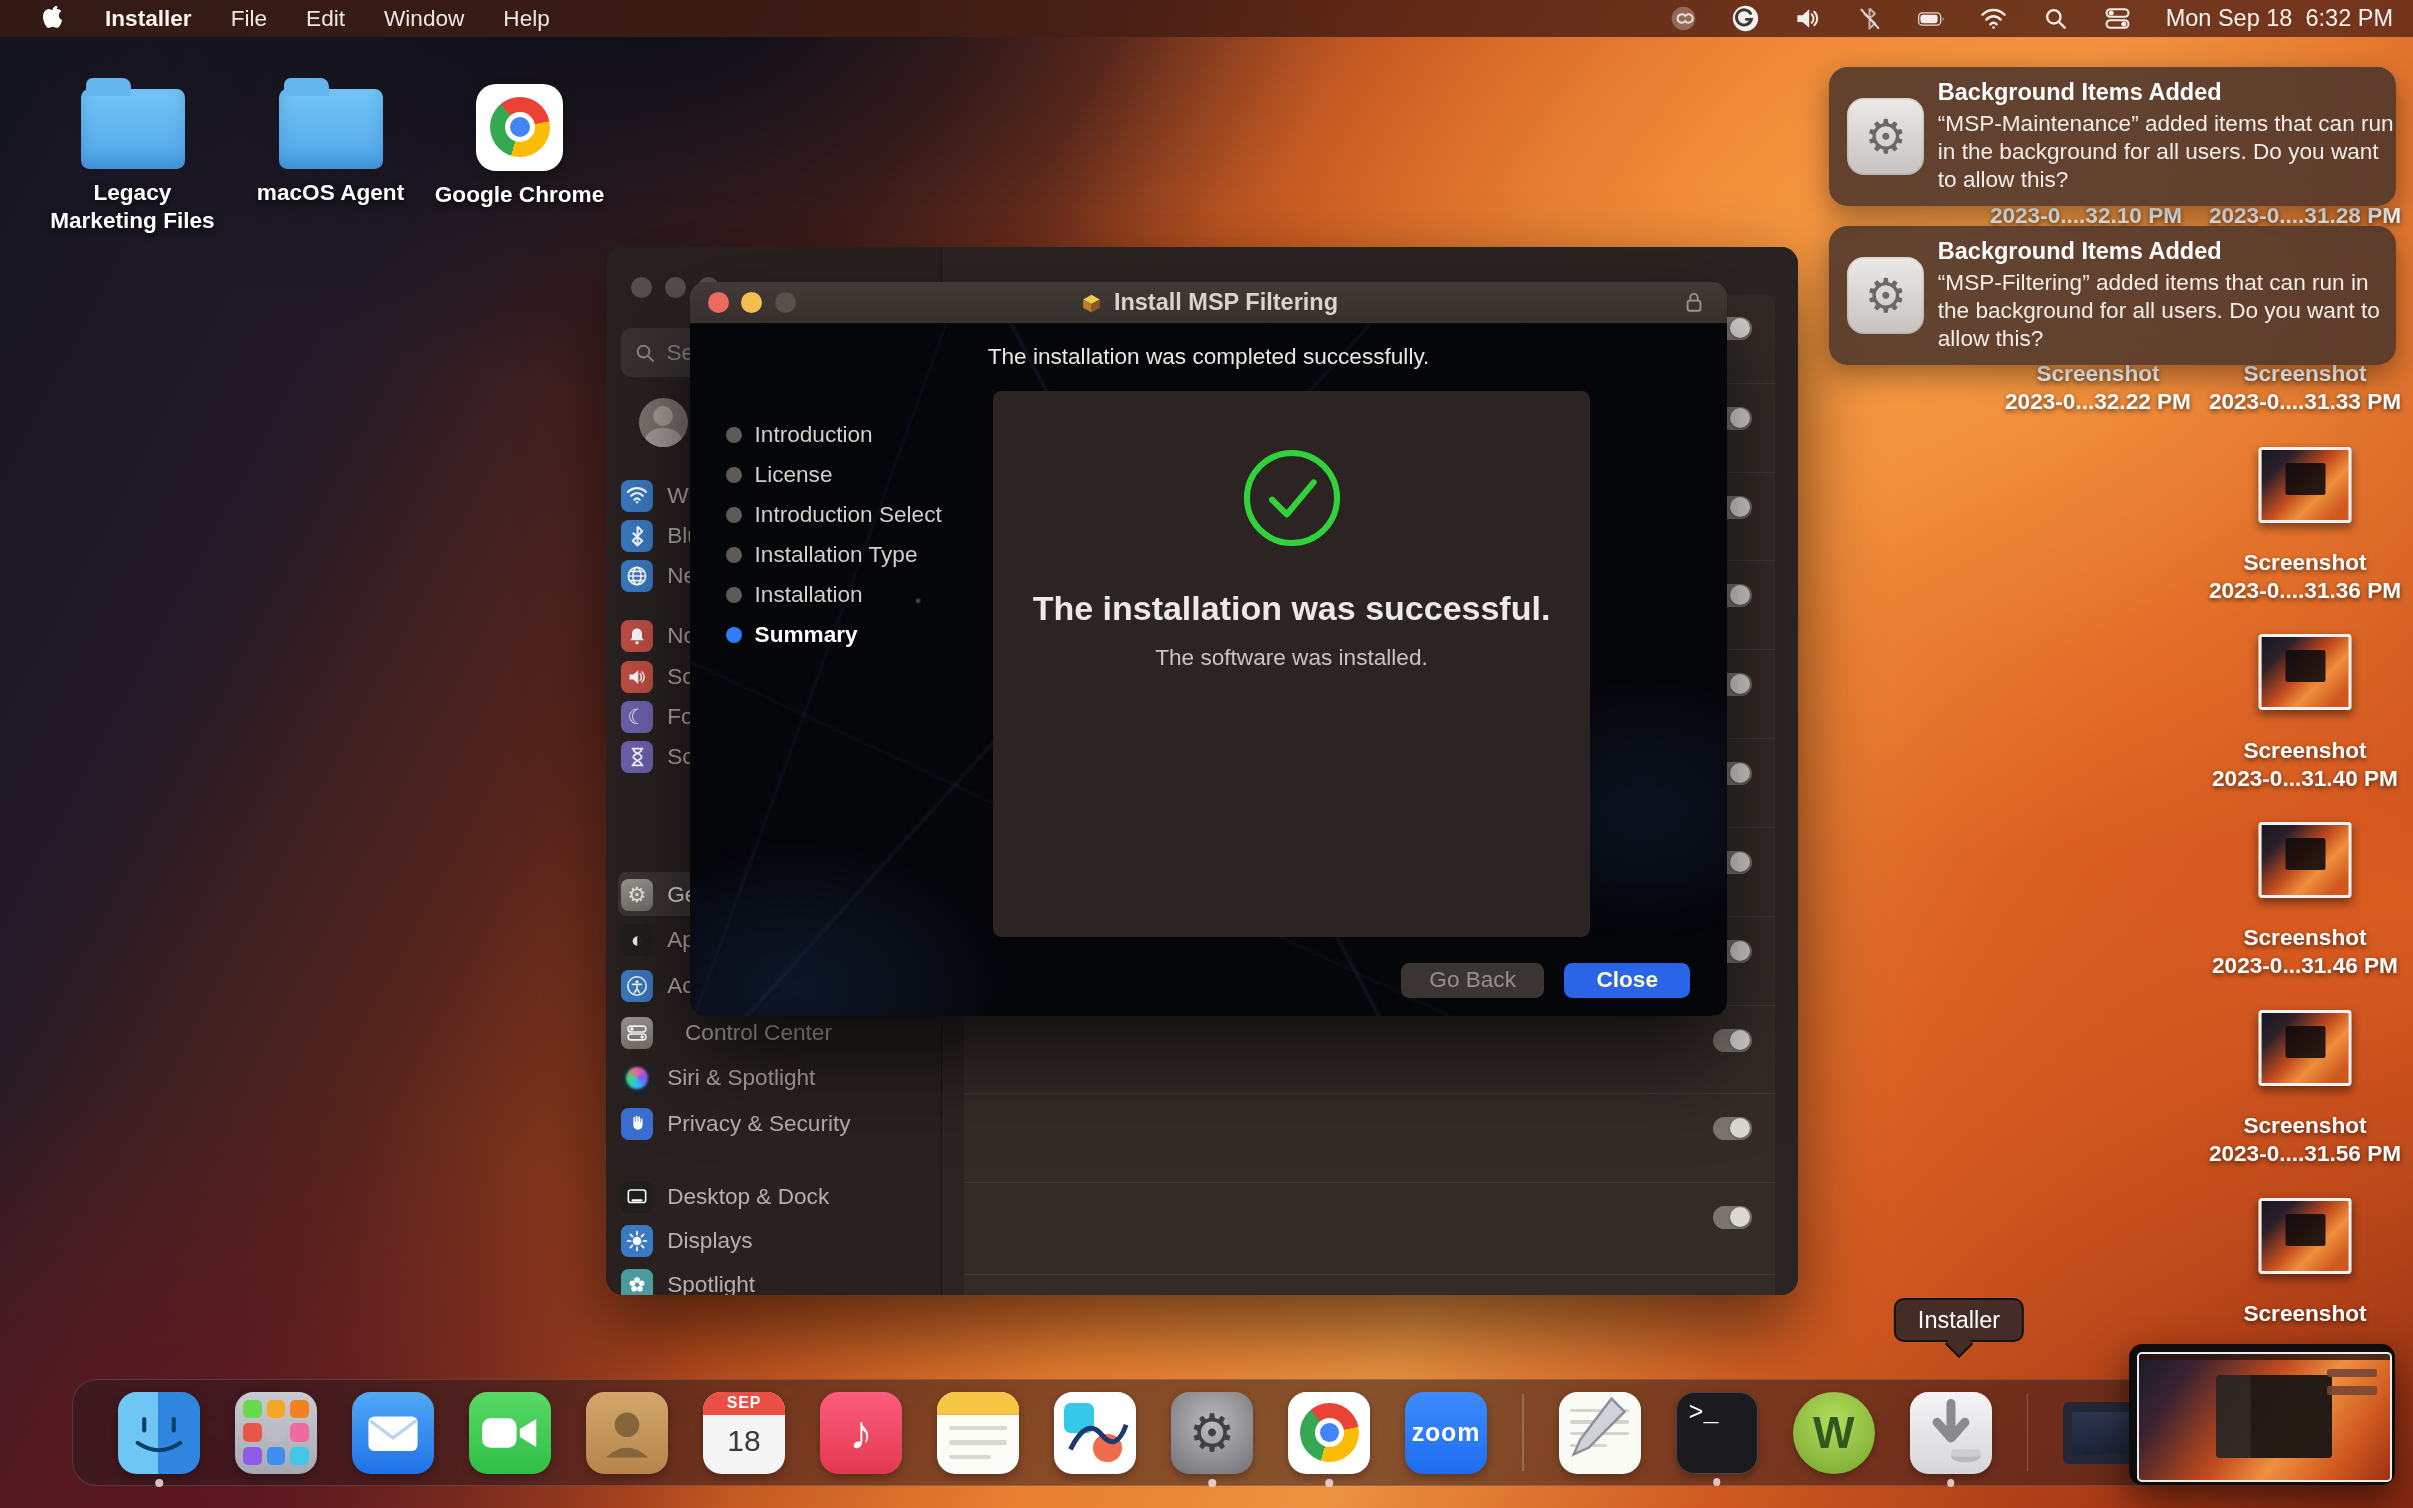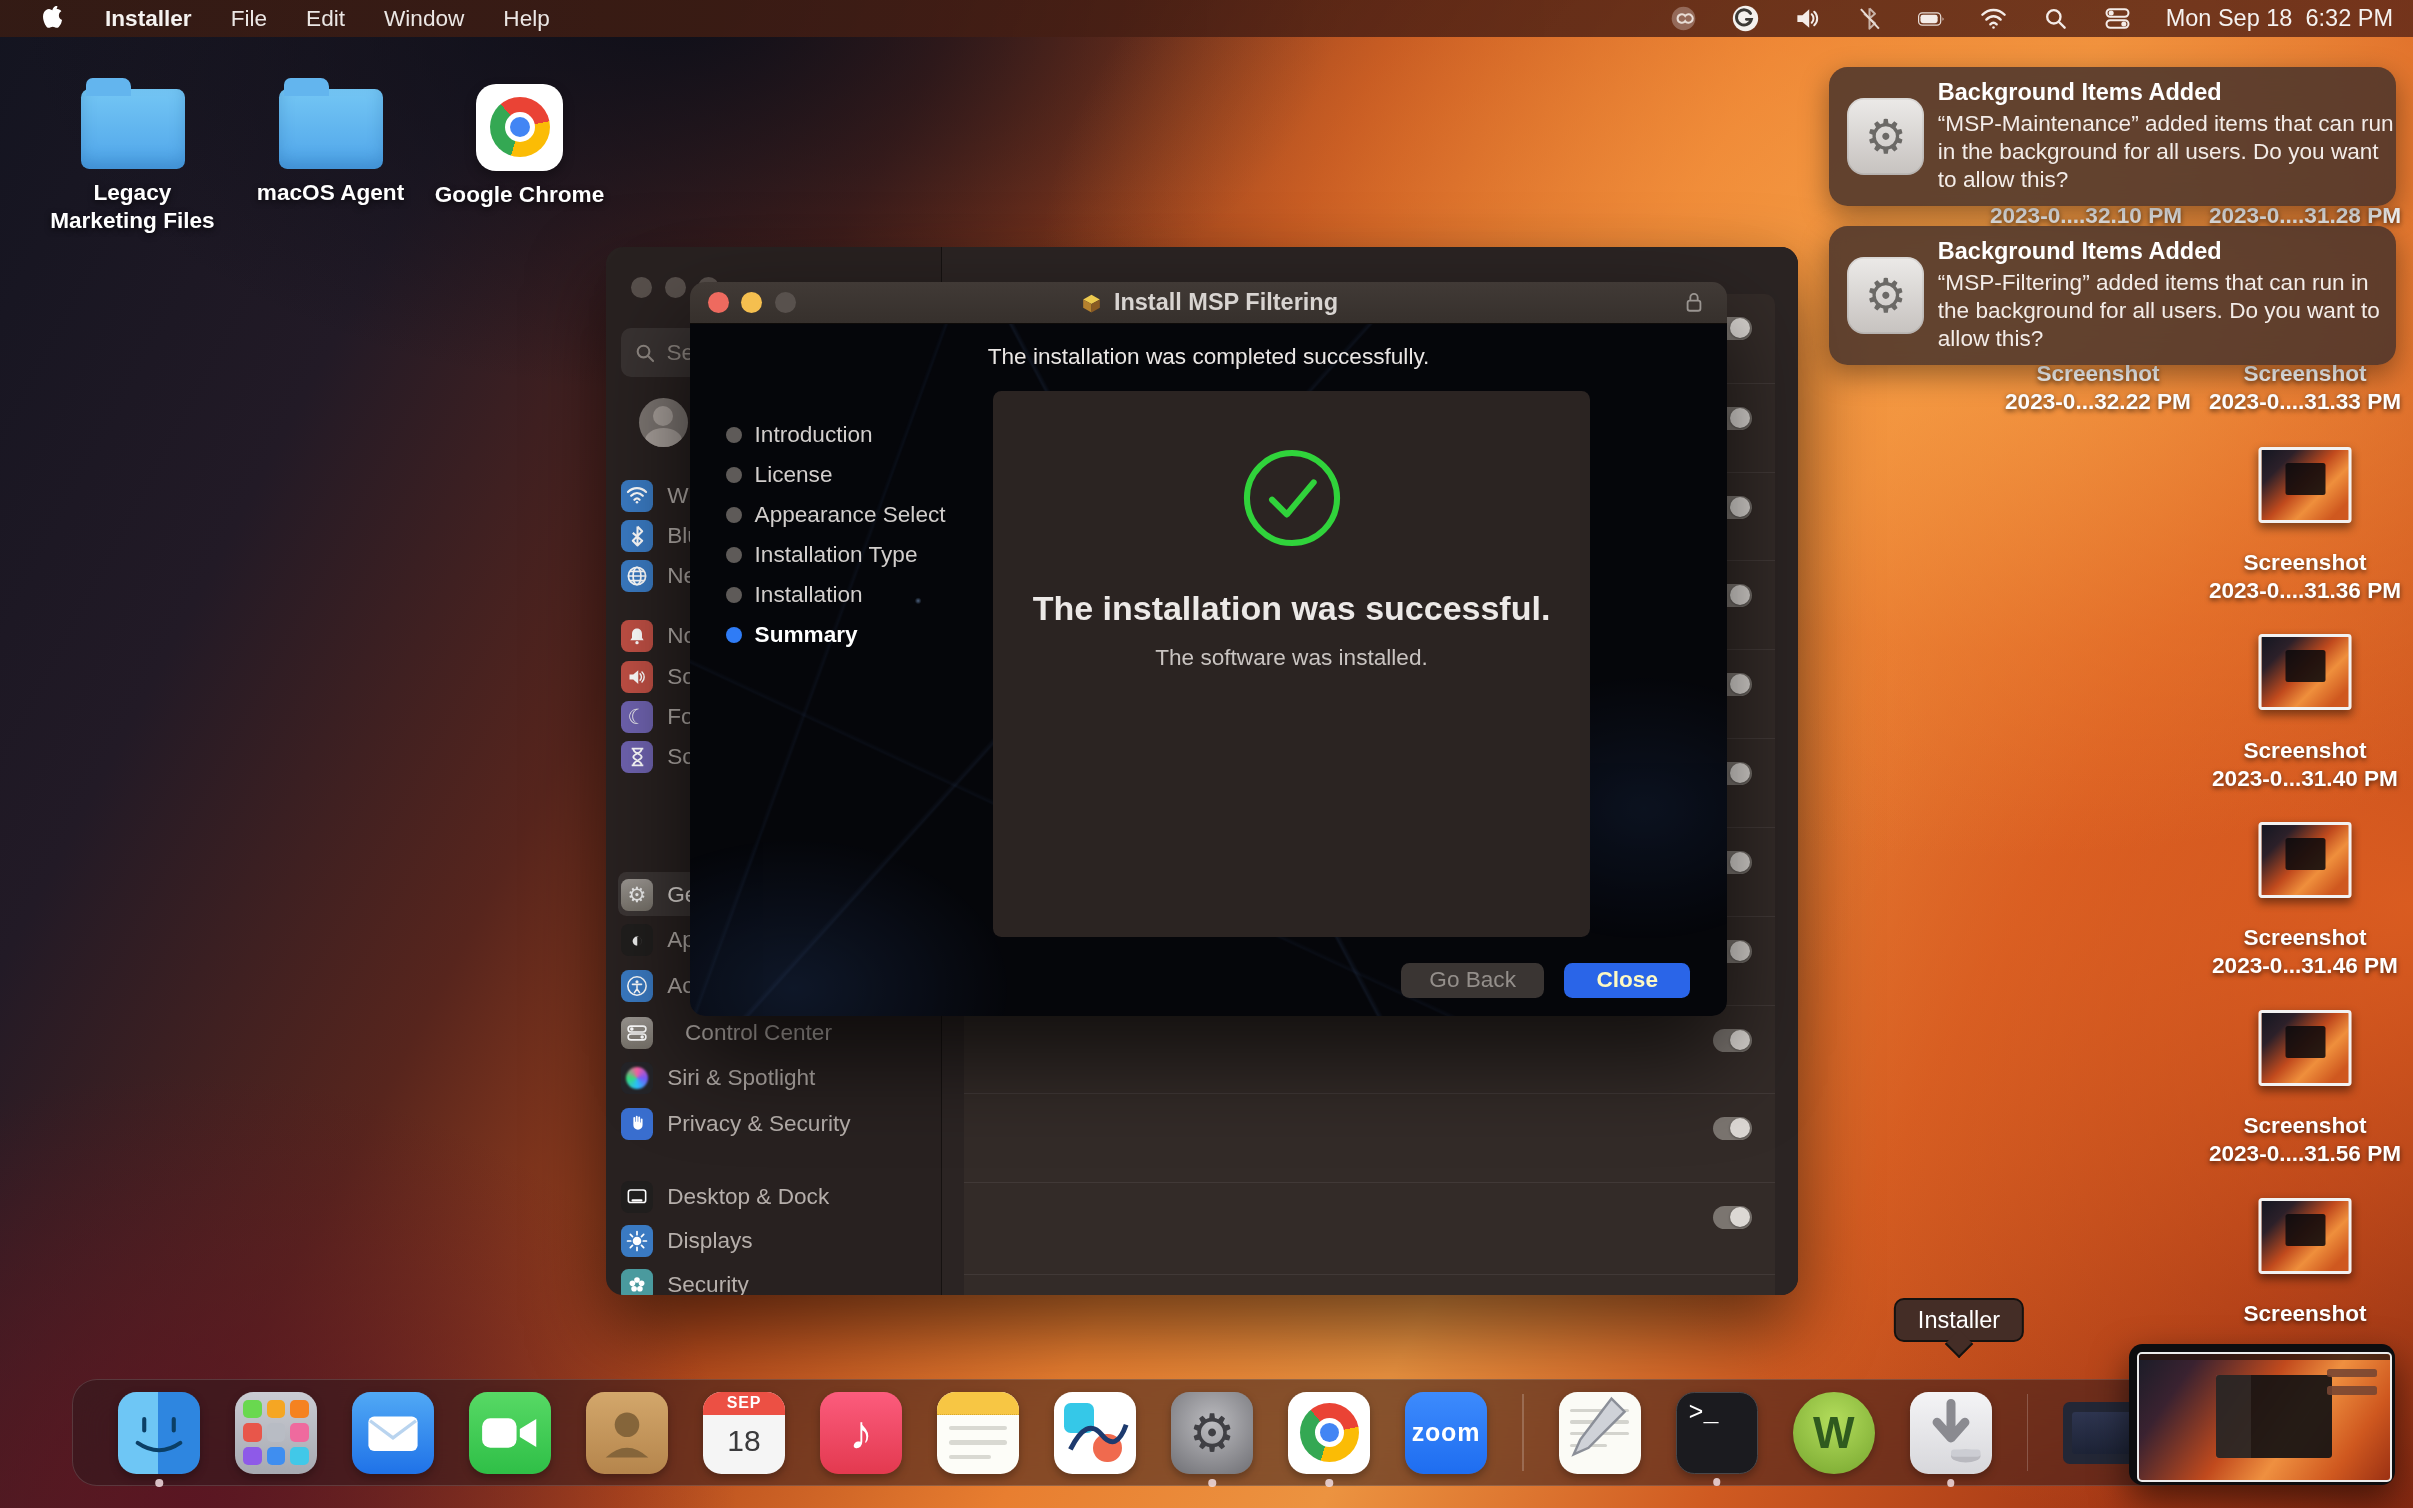--- a/index.html
+++ b/index.html
@@ -429,21 +429,21 @@
     <div class="sb-row" style="top:1019px;">
       <span class="sb-ico" style="background:#4a9a9e;">
           <svg width="20" height="20" viewBox="0 0 24 24" fill="#fff">
             <circle cx="12" cy="6" r="3.4"></circle>
             <circle cx="6.5" cy="10" r="3.4"></circle>
             <circle cx="17.5" cy="10" r="3.4"></circle>
             <circle cx="8.5" cy="16.5" r="3.4"></circle>
             <circle cx="15.5" cy="16.5" r="3.4"></circle>
           </svg>
         </span>
-      <span>Security</span>
+      <span>Spotlight</span>
     </div>
 
     <div class="set-divider"></div>
 
     <div class="set-content">
       <div class="li-group">
 
         <div class="li-row" style="top:0px;">
             <span class="toggle"></span>
           </div>
@@ -518,21 +518,21 @@
         <li class="step">
             <span class="dot"></span>
             <span>Introduction</span>
           </li>
         <li class="step">
             <span class="dot"></span>
             <span>License</span>
           </li>
         <li class="step">
             <span class="dot"></span>
-            <span>Appearance Select</span>
+            <span>Introduction Select</span>
           </li>
         <li class="step">
             <span class="dot"></span>
             <span>Installation Type</span>
           </li>
         <li class="step">
             <span class="dot"></span>
             <span>Installation</span>
           </li>
         <li class="step active">

